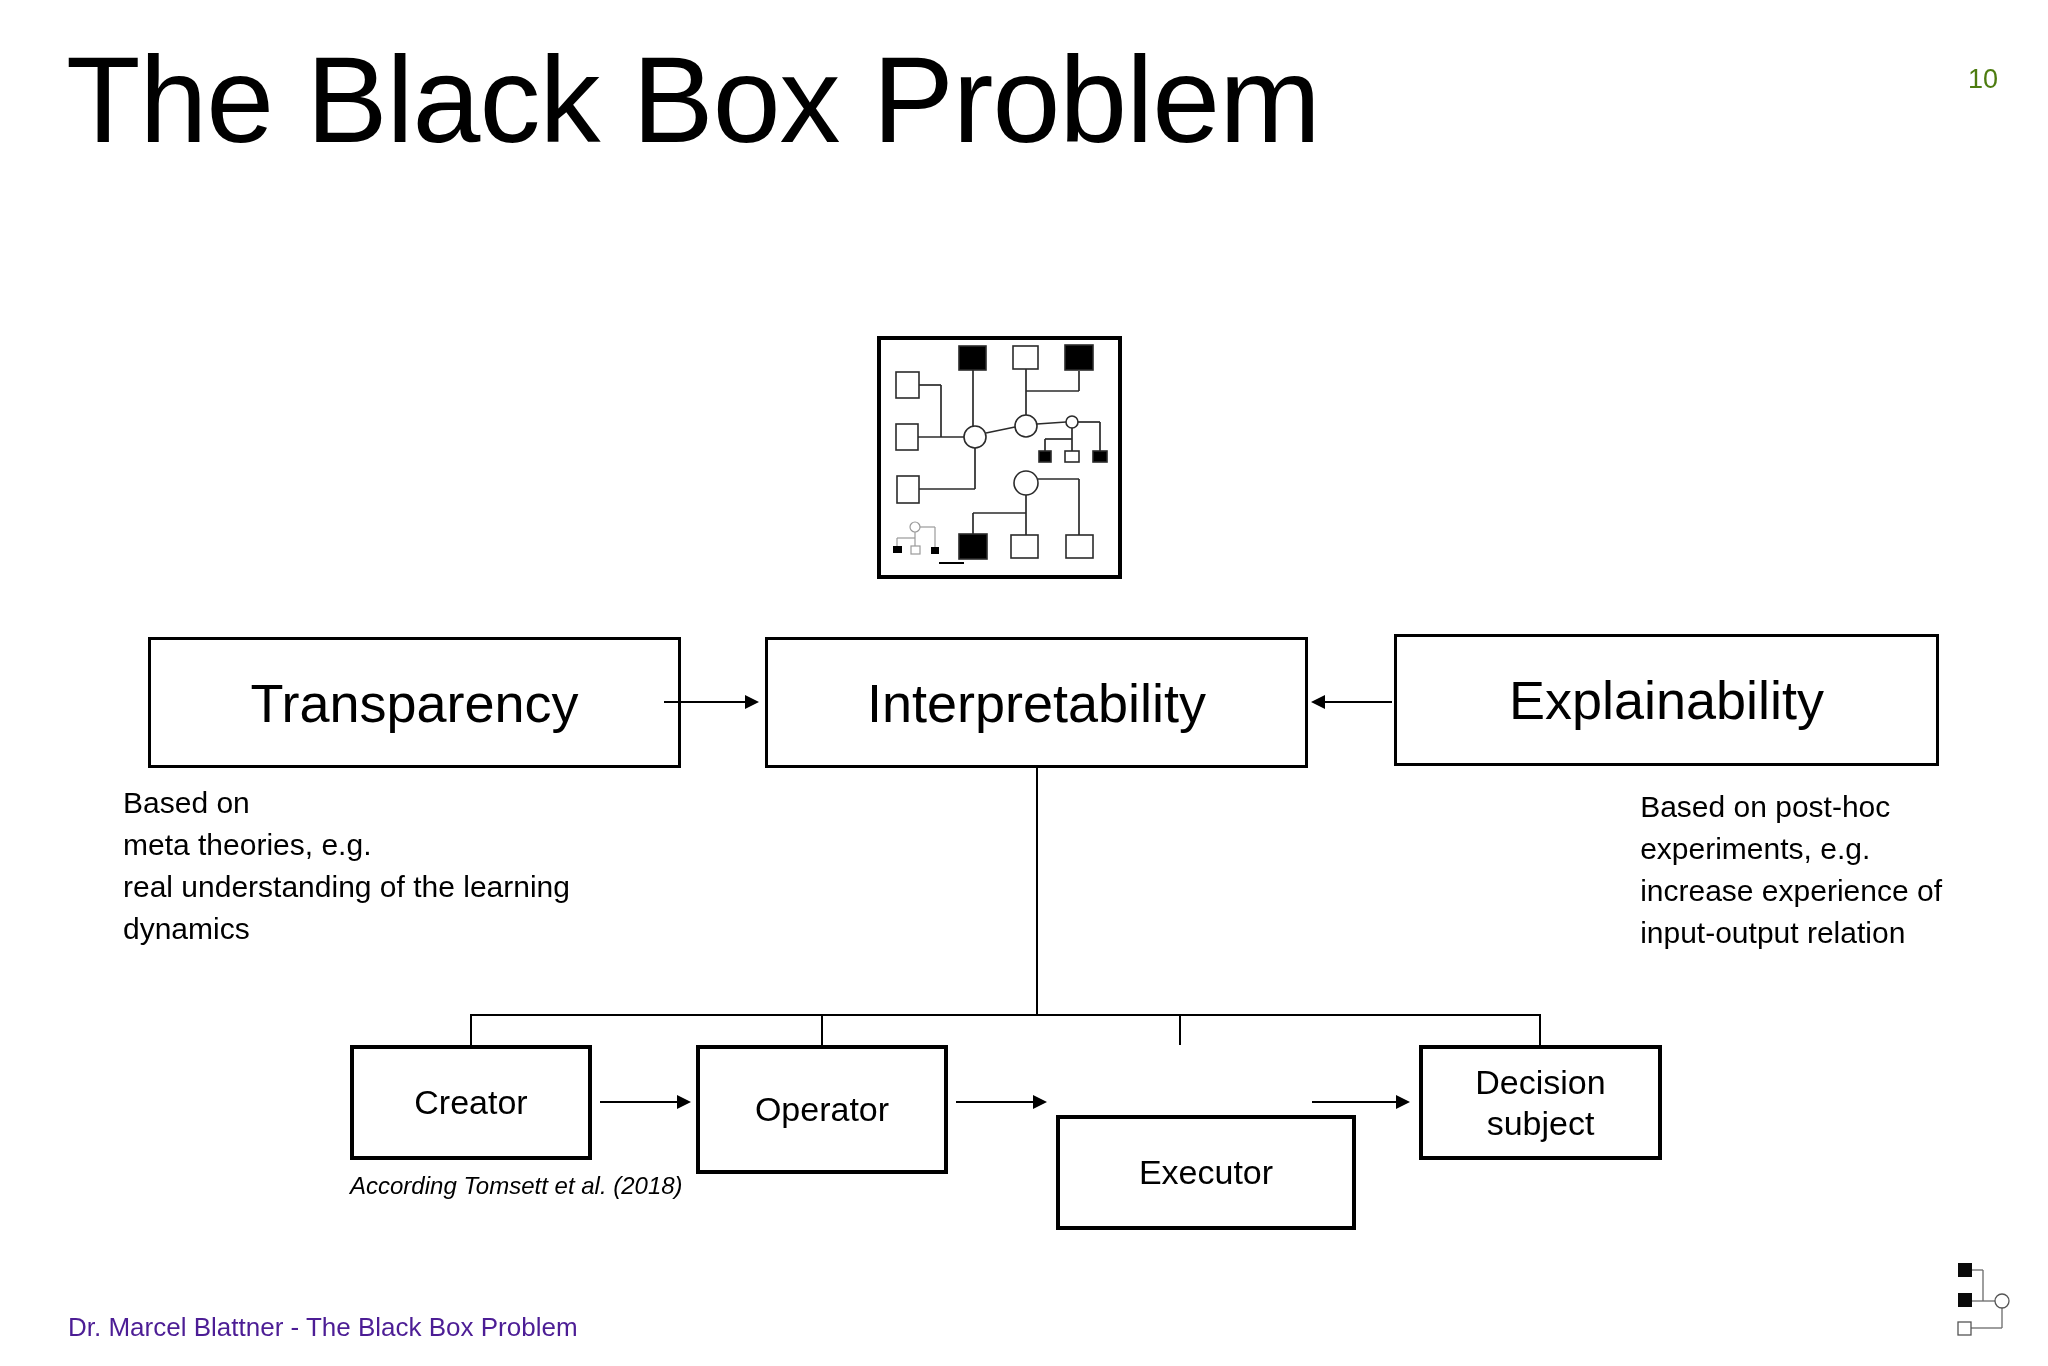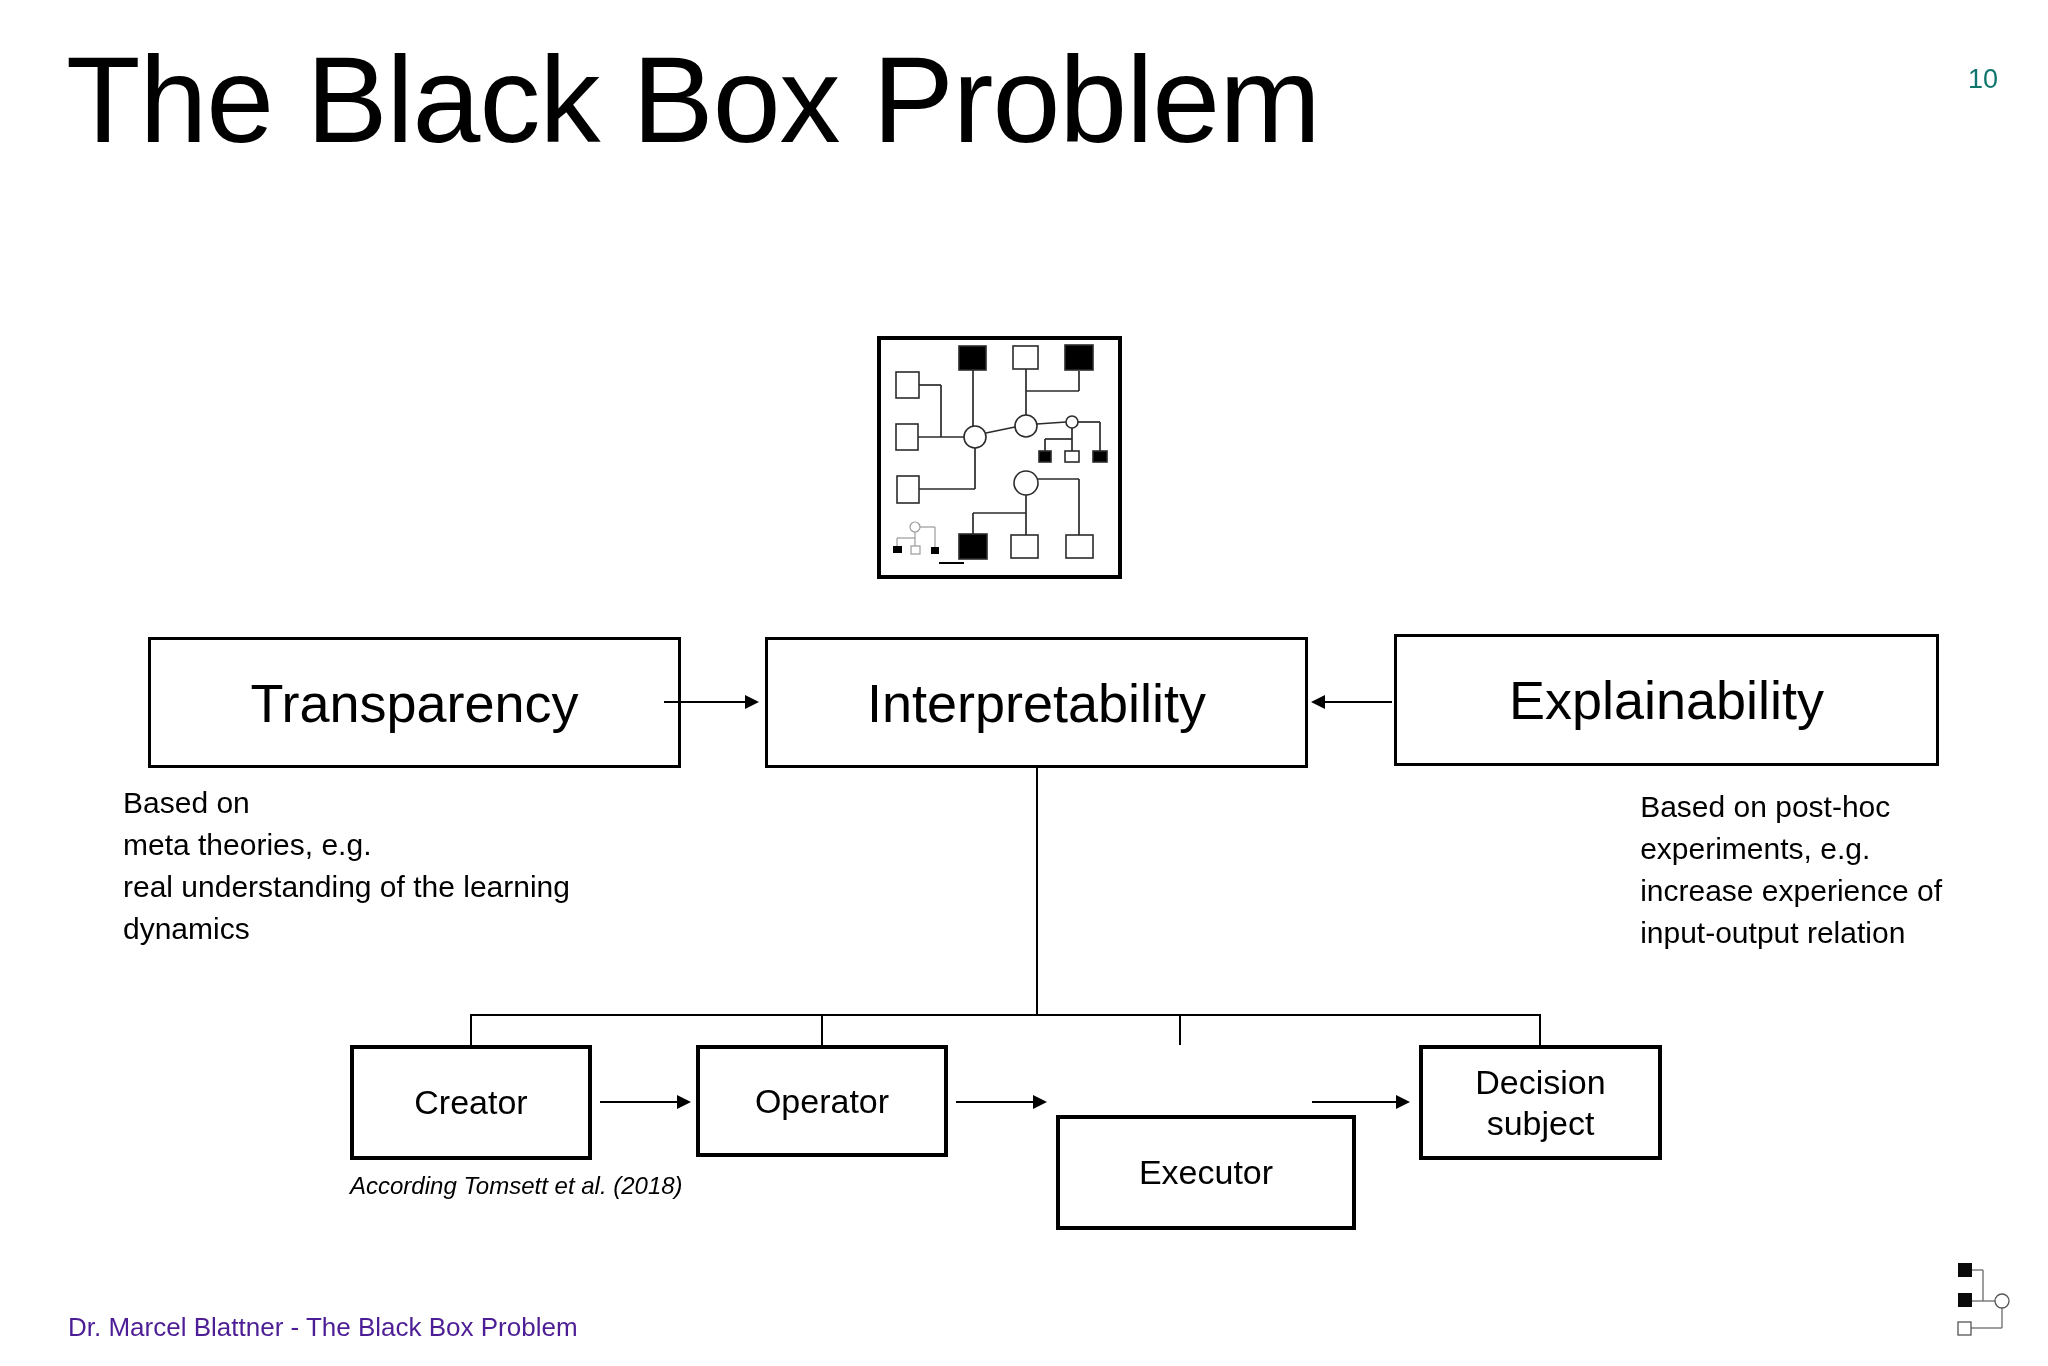--- a/index.html
+++ b/index.html
@@ -5,21 +5,21 @@
   html,body{margin:0;padding:0;background:#ffffff;}
   .slide{
     position:relative;
     width:2048px;height:1366px;
     background:#ffffff;
     font-family:"Liberation Sans", sans-serif;
     color:#000;
     overflow:hidden;
   }
   .abs{position:absolute;}
-  .page-number{top:64px;right:50px;font-size:27px;color:#0f766e;}
+  .page-number{top:64px;right:50px;font-size:27px;color:#4d7c0f;}
   .title{top:30px;left:66px;font-size:122px;line-height:1.15;font-weight:400;letter-spacing:-1px;white-space:nowrap;margin:0;}
   .title .bold{font-weight:400;}
   .subtitle{top:186px;left:84px;font-size:58px;line-height:1.2;white-space:nowrap;}
   .node{
     box-sizing:border-box;
     border:3px solid #000;
     display:flex;align-items:center;justify-content:center;text-align:center;
     background:#fff;
     font-size:54px;
   }
@@ -136,21 +136,21 @@
 input-output relation</div>
 
   <div class="abs line" style="left:1036px;top:768px;width:2px;height:247px;"></div>
   <div class="abs line" style="left:470px;top:1014px;width:1071px;height:2px;"></div>
   <div class="abs line" style="left:470px;top:1014px;width:2px;height:31px;"></div>
   <div class="abs line" style="left:821px;top:1014px;width:2px;height:31px;"></div>
   <div class="abs line" style="left:1179px;top:1014px;width:2px;height:31px;"></div>
   <div class="abs line" style="left:1539px;top:1014px;width:2px;height:31px;"></div>
 
   <div class="abs node small" style="left:350px;top:1045px;width:242px;height:115px;">Creator</div>
-  <div class="abs node small" style="left:696px;top:1045px;width:252px;height:112px;">Operator</div>
+  <div class="abs node small" style="left:696px;top:1045px;width:252px;height:129px;">Operator</div>
   <div class="abs node small" style="left:1056px;top:1087px;width:300px;height:115px;margin-top:28px;">Executor</div>
   <div class="abs node small" style="left:1419px;top:1045px;width:243px;height:115px;">Decision subject</div>
 
   <div class="arrow to-right" style="left:600px;top:1101px;width:78px;"></div>
   <div class="arrow to-right" style="left:956px;top:1101px;width:78px;"></div>
   <div class="arrow to-right" style="left:1312px;top:1101px;width:85px;"></div>
 
   <div class="abs caption" style="left:350px;top:1172px;">According Tomsett et al. (2018)</div>
 
   <div class="abs footer">Dr. Marcel Blattner - The Black Box Problem</div>

